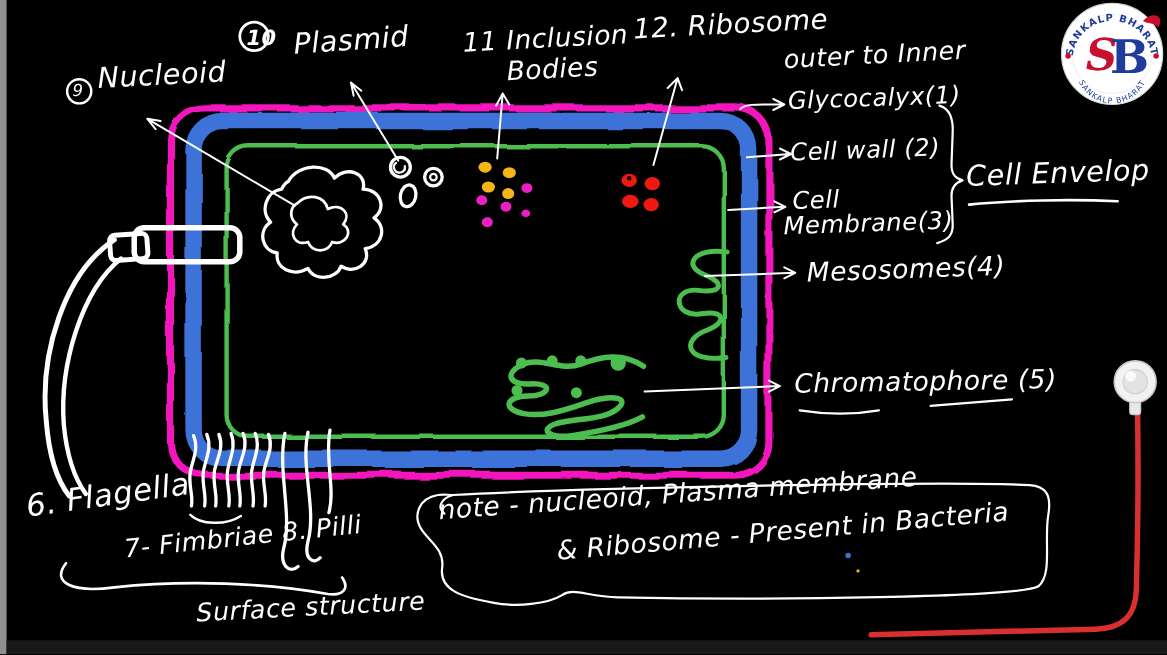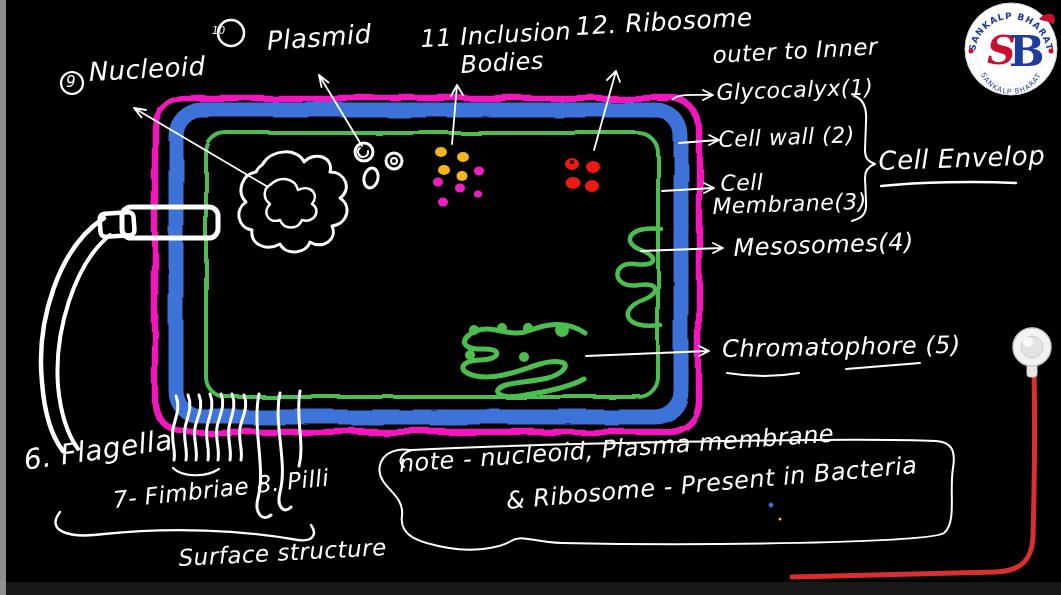--- a/index.html
+++ b/index.html
@@ -169,21 +169,21 @@
         <textPath href="#arcBottom" startOffset="50%" text-anchor="middle">SANKALP BHARAT</textPath>
       </text>
       <circle cx="-40" cy="2" r="2.5" fill="#c8102e"></circle>
       <circle cx="40" cy="2" r="2.5" fill="#c8102e"></circle>
       <path d="M 28 -30 C 38 -40 48 -34 42 -24 C 38 -29 33 -27 28 -30" fill="#c8102e"></path>
       <text x="-24" y="15" font-size="40" font-weight="bold" font-style="italic" fill="#c8102e" font-family="DejaVu Serif, serif">S</text>
       <text x="-2" y="17" font-size="42" font-weight="bold" fill="#1f3c9c" font-family="DejaVu Serif, serif">B</text>
     </g>
   </svg>
 
-  <div class="label" style="left:212px;top:26px;font-size:10px;">10</div>
+  <div class="label" style="left:224px;top:26px;font-size:19px;font-weight:bold;">10</div>
   <div class="label" style="left:266px;top:28px;font-size:26px;transform:rotate(-4deg);">Plasmid</div>
 
   <div class="label" style="left:420px;top:27px;font-size:24px;transform:rotate(-3deg);">11 Inclusion</div>
   <div class="label" style="left:460px;top:53px;font-size:24px;transform:rotate(-3deg);">Bodies</div>
 
   <div class="label" style="left:575px;top:14px;font-size:25px;transform:rotate(-3deg);">12. Ribosome</div>
 
   <div class="label" style="left:712px;top:44px;font-size:23px;transform:rotate(-3deg);">outer to Inner</div>
   <div class="label" style="left:716px;top:82px;font-size:22px;transform:rotate(-2deg);">Glycocalyx(1)</div>
   <div class="label" style="left:718px;top:129px;font-size:22px;transform:rotate(-2deg);">Cell wall (2)</div>

